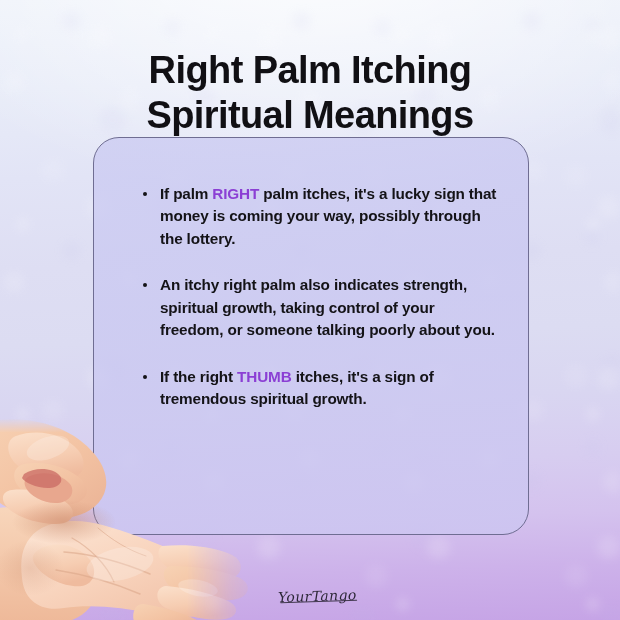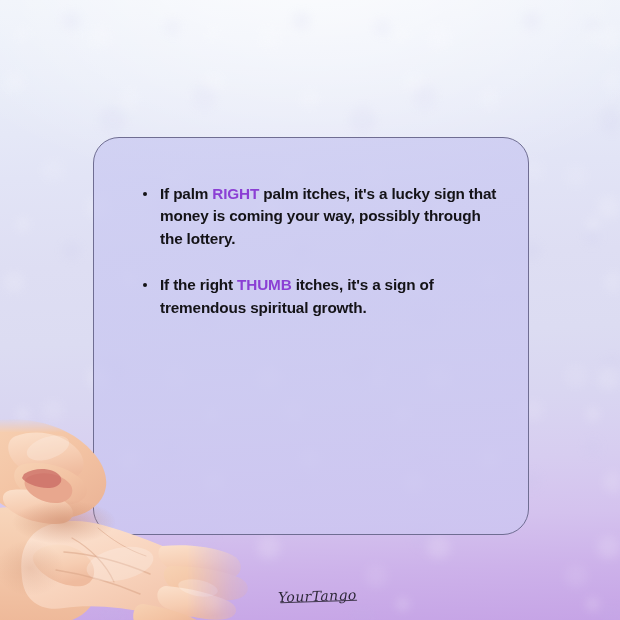--- a/index.html
+++ b/index.html
@@ -168,25 +168,28 @@
   }
 </style>
 </head>
 <body>
 
 <div id="poster">
 
   <div id="texture"></div>
 
   <h1 id="title">
+    <span class="line">Right Palm Itching</span>
+    <span class="line">Spiritual Meanings</span>
   </h1>
 
   <div id="card">
     <ul id="bullets">
         <li><span>If palm </span><span class="hl">RIGHT</span><span> palm itches, it's a lucky sign that money is coming your way, possibly through the lottery.</span></li>
+        <li><span>An itchy right palm also indicates strength, spiritual growth, taking control of your freedom, or someone talking poorly about you.</span></li>
         <li><span>If the right </span><span class="hl">THUMB</span><span> itches, it's a sign of tremendous spiritual growth.</span></li>
       </ul>
   </div>
 
   <div id="photo">
     <svg viewBox="0 0 268 208" xmlns="http://www.w3.org/2000/svg" aria-hidden="true">
       <defs>
         <linearGradient id="skinA" x1="0" y1="0" x2="1" y2="1">
           <stop offset="0%" stop-color="#f7d2b4"></stop>
           <stop offset="55%" stop-color="#f3c3a3"></stop>

